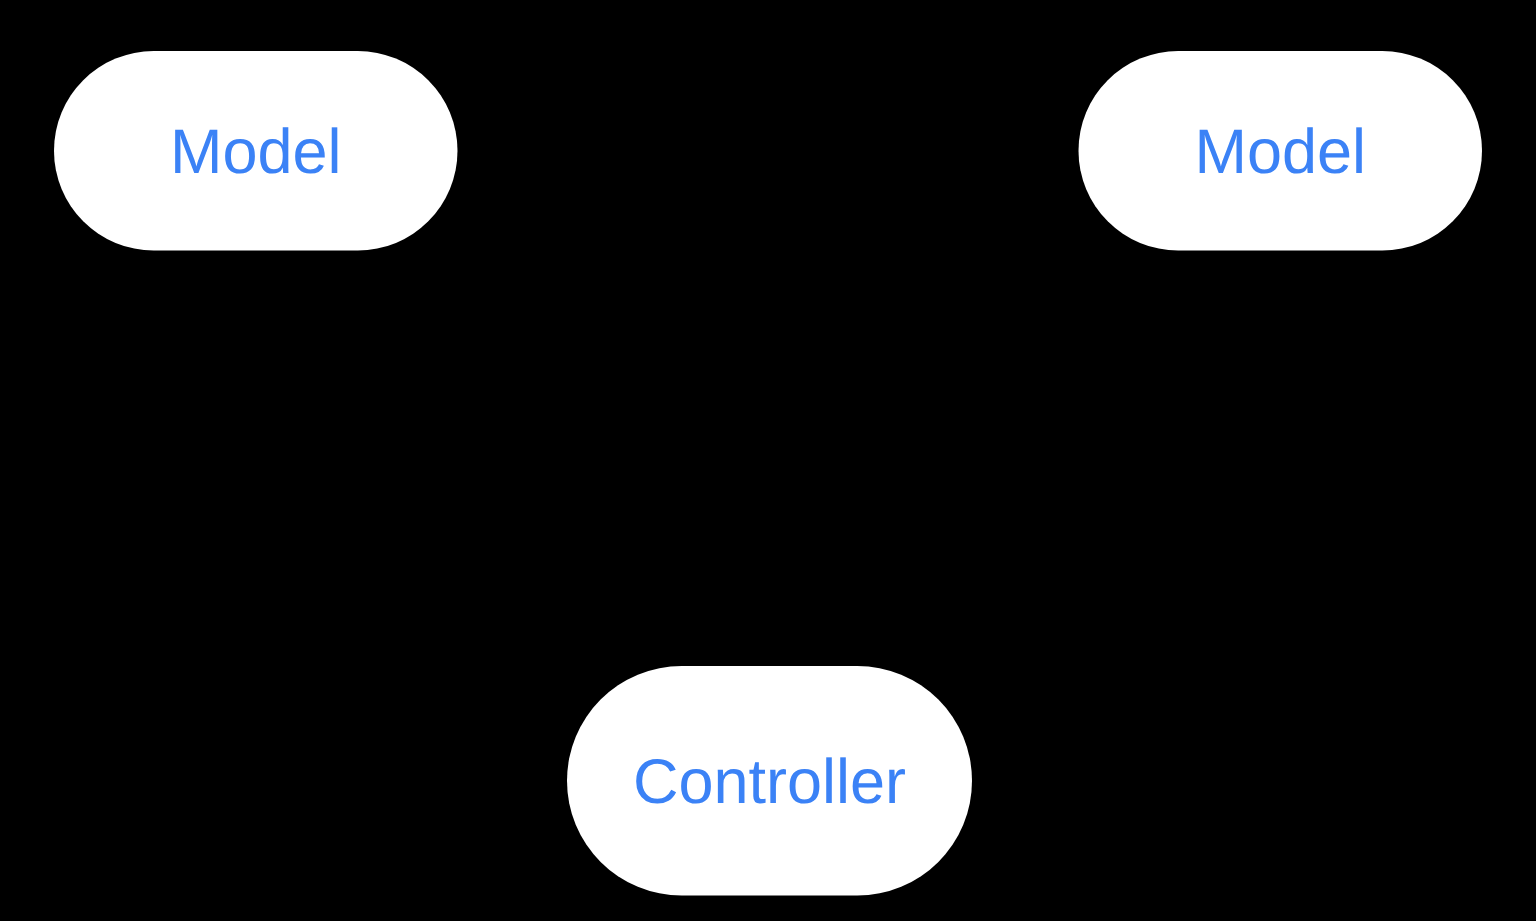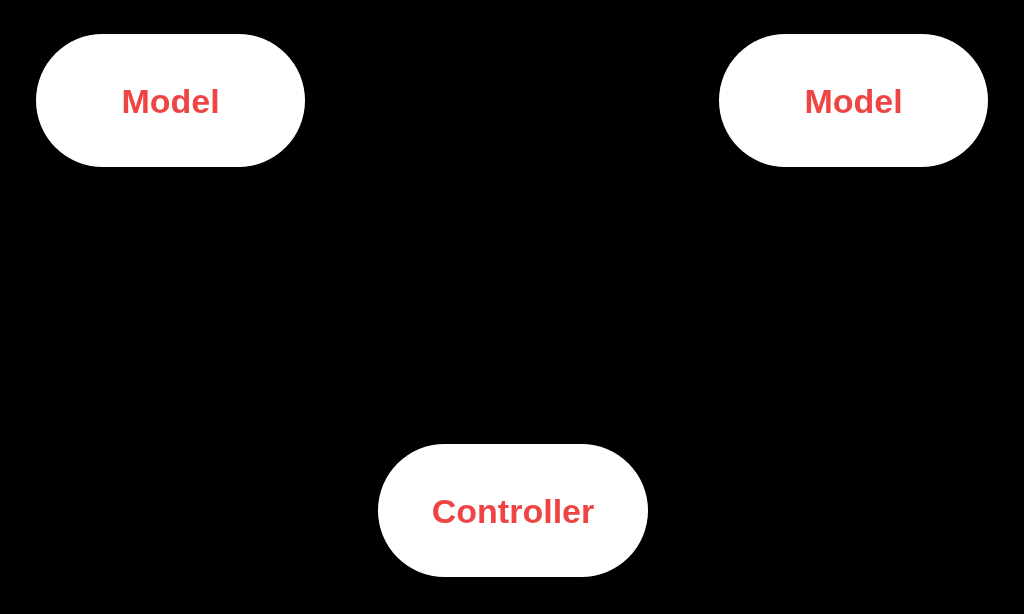--- a/index.html
+++ b/index.html
@@ -30,24 +30,24 @@
     position: absolute;
     box-sizing: border-box;
     background: #ffffff;
     border-radius: 9999px;
     display: flex;
     align-items: center;
     justify-content: center;
     z-index: 2;
   }
   .node-label {
-    color: #ef4444;
+    color: #3b82f6;
     font-family: "Liberation Sans", "DejaVu Sans", sans-serif;
-    font-weight: bold;
-    font-size: 34px;
+    font-weight: normal;
+    font-size: 42px;
     line-height: 1;
     letter-spacing: 0px;
     white-space: nowrap;
     user-select: none;
   }
   
   #node-model {
     left: 36px;
     top: 34px;
     width: 269px;
@@ -56,21 +56,21 @@
   #node-view {
     left: 719px;
     top: 34px;
     width: 269px;
     height: 133px;
   }
   #node-controller {
     left: 378px;
     top: 444px;
     width: 270px;
-    height: 133px;
+    height: 153px;
   }
 </style>
 </head>
 <body>
 
 <div id="diagram-canvas">
 
   <svg id="edge-layer" viewBox="0 0 1024 614">
     <line x1="305" y1="100" x2="719" y2="100" stroke="#000000" stroke-width="3"></line>
     <line x1="853" y1="167" x2="600" y2="452" stroke="#000000" stroke-width="3"></line>

